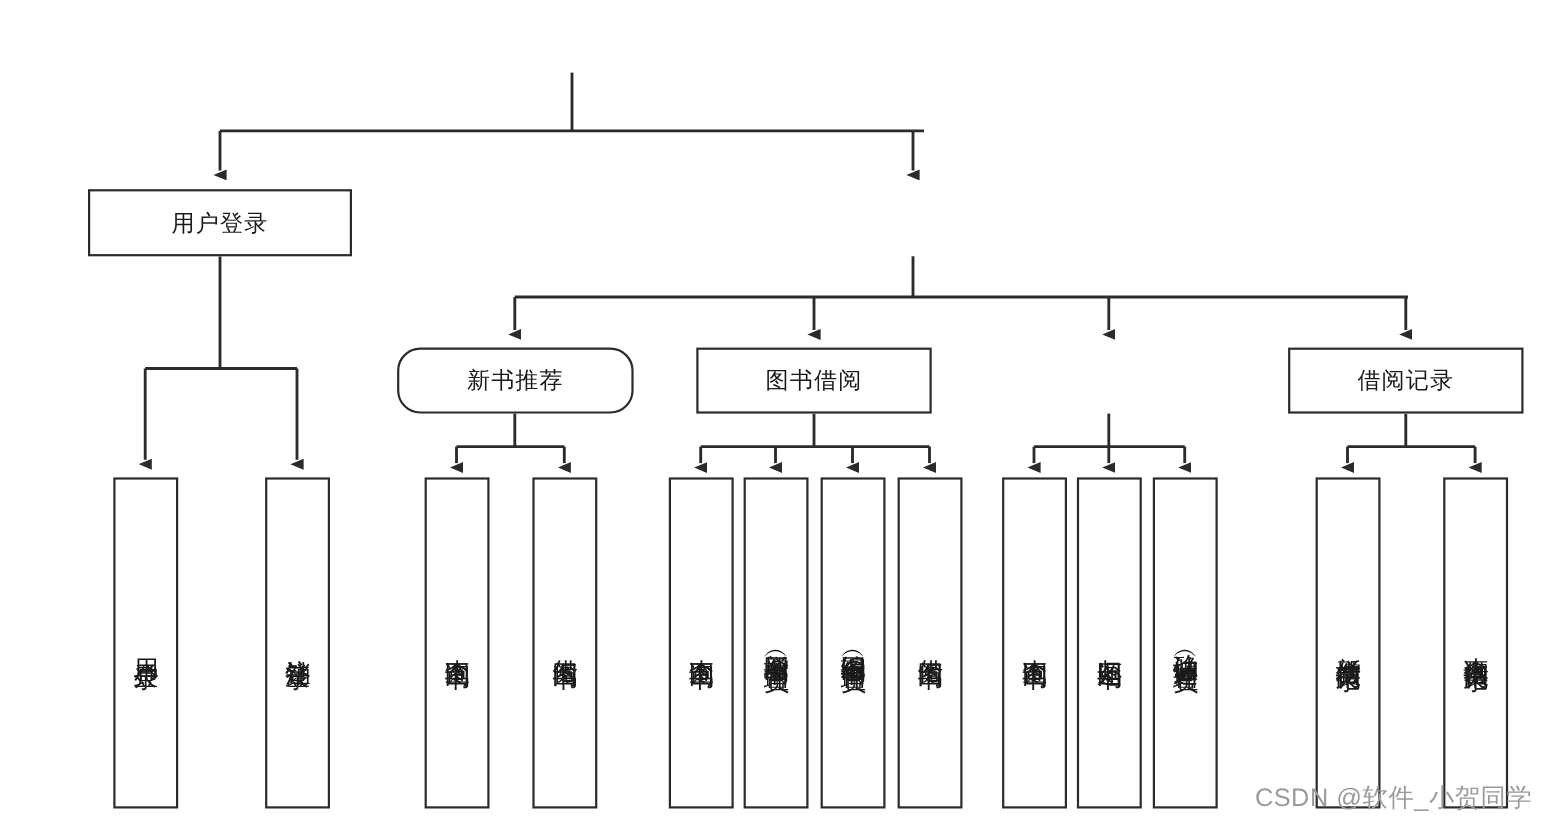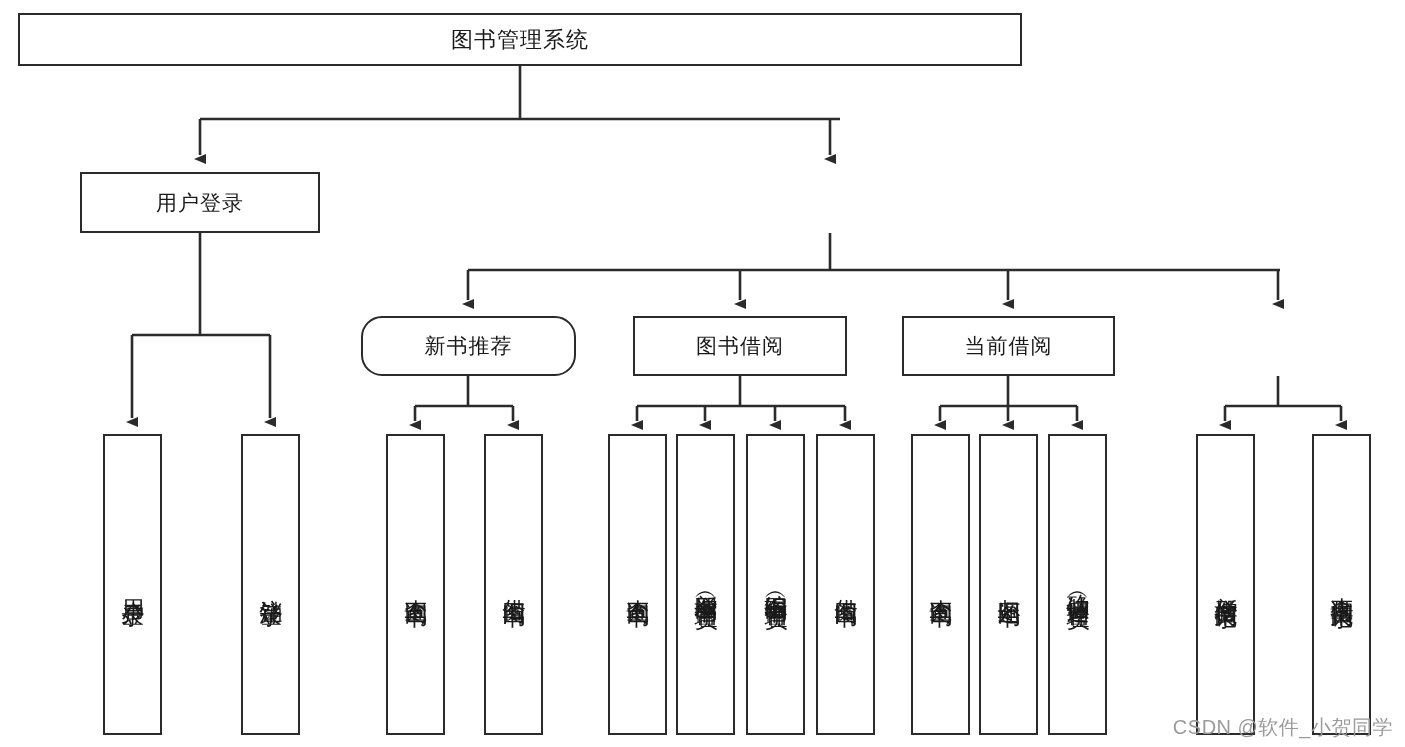--- a/index.html
+++ b/index.html
@@ -61,21 +61,21 @@
     stroke-width: 2.6;
     fill: none;
   }
   .arrowhead {
     fill: #2b2b2b;
   }
   .watermark {
     position: absolute;
     right: 12px;
     bottom: 6px;
-    font-size: 20px;
+    font-size: 23px;
     color: #9b9b9b;
     white-space: nowrap;
     letter-spacing: 0.5px;
   }
 </style>
 </head>
 <body>
 
 <div id="canvas">
 
@@ -123,36 +123,33 @@
     <path class="wire" d="M940,406 L940,421" marker-end="url(#arrow)"></path>
     <path class="wire" d="M1008,406 L1008,421" marker-end="url(#arrow)"></path>
     <path class="wire" d="M1077,406 L1077,421" marker-end="url(#arrow)"></path>
 
     <path class="wire" d="M1278,376 L1278,406"></path>
     <path class="wire" d="M1225,406 L1341,406"></path>
     <path class="wire" d="M1225,406 L1225,421" marker-end="url(#arrow)"></path>
     <path class="wire" d="M1341,406 L1341,421" marker-end="url(#arrow)"></path>
   </svg>
 
-  <div class="node node-h node-root" style="left:18px; top:13px; width:1004px; height:53px;">
-    <span>图书管理系统</span>
-  </div>
 
   <div class="node node-h" style="left:80px; top:172px; width:240px; height:61px;">
     <span>用户登录</span>
   </div>
 
   <div class="node node-h" style="left:361px; top:316px; width:215px; height:60px;border-radius:21px;">
     <span>新书推荐</span>
   </div>
   <div class="node node-h" style="left:633px; top:316px; width:214px; height:60px;">
     <span>图书借阅</span>
   </div>
-  <div class="node node-h" style="left:902px; top:316px; width:213px; height:60px;">
-    <span>当前借阅</span>
+  <div class="node node-h" style="left:1171px; top:316px; width:214px; height:60px;">
+    <span>借阅记录</span>
   </div>
 
   <div class="node node-v" style="left:103px; top:434px; width:59px; height:301px;">
     <span class="vtext">用户登录</span>
   </div>
   <div class="node node-v" style="left:241px; top:434px; width:59px; height:301px;">
     <span class="vtext">注销登录</span>
   </div>
 
   <div class="node node-v" style="left:386px; top:434px; width:59px; height:301px;">

